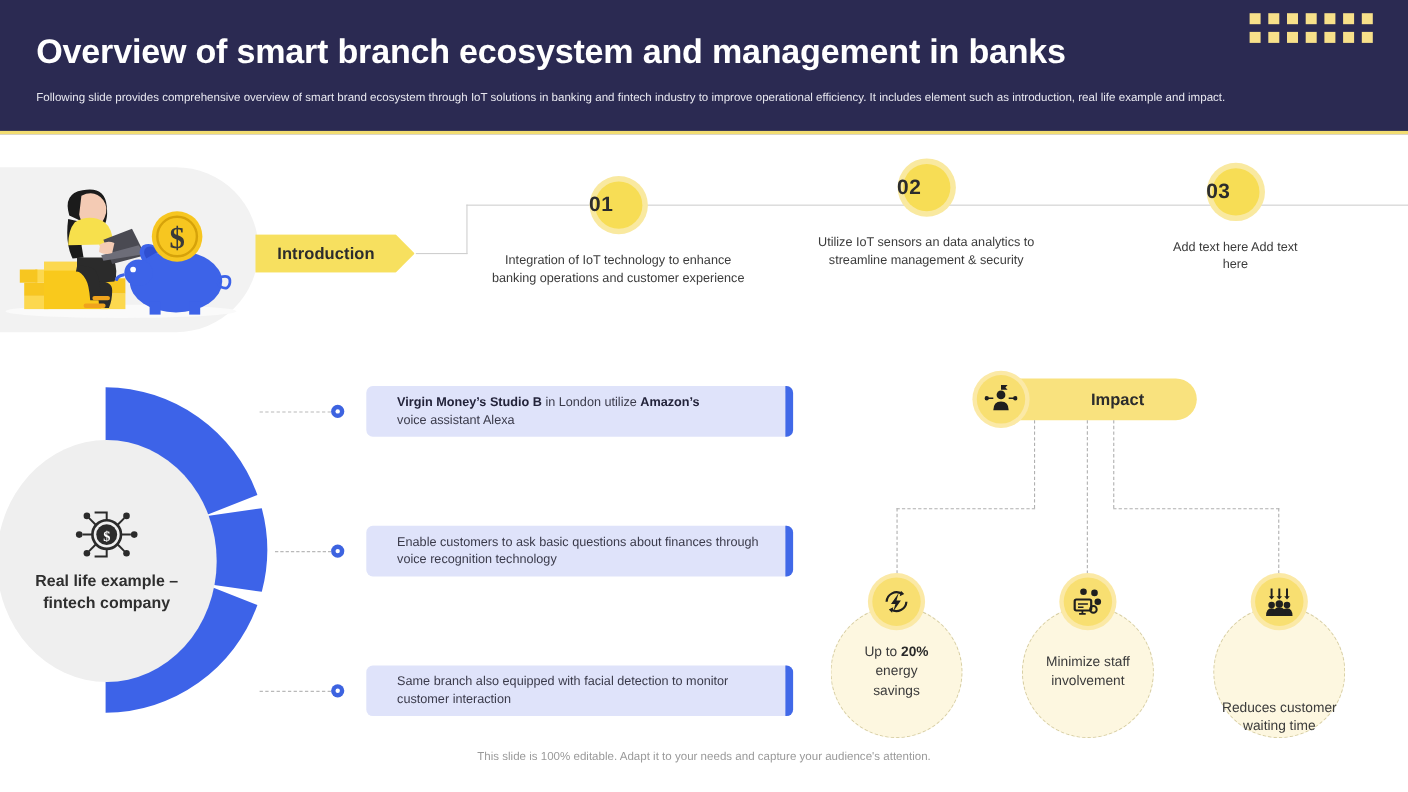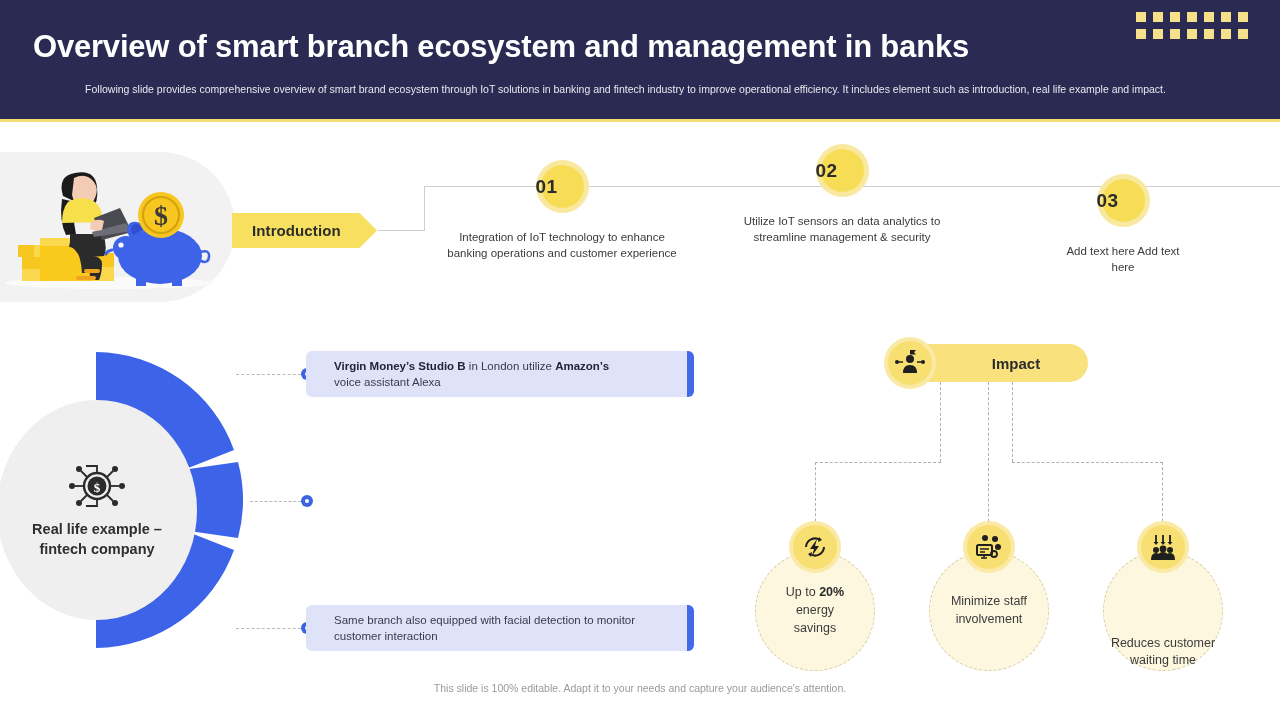--- a/index.html
+++ b/index.html
@@ -18,21 +18,21 @@
     background:#2b2a52;
     border-bottom:3px solid #f2dd72;
   }
   .title{
     position:absolute; left:33px; top:30px; width:1120px;
     color:#ffffff; font-size:31px; font-weight:bold; letter-spacing:-0.2px;
     line-height:1.1; white-space:nowrap;
   }
   .subtitle{
     position:absolute; left:33px; top:82px; width:1185px;
-    color:#e8e8f0; font-size:10.5px; line-height:1.35; font-weight:400;text-align:center;
+    color:#e8e8f0; font-size:10.5px; line-height:1.35; font-weight:400;
   }
   .dotgrid{
     position:absolute; right:32px; top:12px;
     display:grid; grid-template-columns:repeat(7,10px); grid-template-rows:repeat(2,10px);
     gap:7px 7px;
   }
   .dotgrid i{ display:block; width:10px; height:10px; background:#f7e08a; }
 
   
   .intro-panel{
@@ -76,21 +76,21 @@
     background:#efefef; border-radius:50%;
     display:flex; flex-direction:column; align-items:center; justify-content:center;
   }
   .center-label{
     font-size:14.5px; font-weight:bold; color:#2f2f2f; line-height:1.35; text-align:center; margin-top:8px;
   }
 
   .lbox{
     position:absolute; width:388px; height:46px;
     background:#dfe3fa; border-radius:6px;
-    display:flex; align-items:center;
+    display:flex; align-items:center;margin-left:27px;
   }
   .lbox::after{
     content:""; position:absolute; right:0; top:0; width:7px; height:46px;
     background:#4169e8; border-radius:0 6px 6px 0;
   }
   .lbox p{ font-size:11.5px; color:#3a3a4a; line-height:1.42; padding-left:28px; padding-right:20px; }
   .lbox p b{ font-weight:bold; color:#23233a; }
 
   .bullet{
     position:absolute; width:12px; height:12px; border-radius:50%;
@@ -221,21 +221,21 @@
     <div class="step-text">Integration of IoT technology to enhance banking operations and customer experience</div>
   </div>
 
   <div class="step" style="left:727px; top:144px;">
     <div class="step-circle">
       <b>02</b>
     </div>
     <div class="step-text">Utilize IoT sensors an data analytics to streamline management &amp; security</div>
   </div>
 
-  <div class="step" style="left:1008px; top:174px;">
+  <div class="step" style="left:1008px; top:148px;">
     <div class="step-circle">
       <b>03</b>
     </div>
     <div class="step-text" style="width:130px;margin-left:50px;">Add text here Add text here</div>
   </div>
 
   <svg class="donut" viewBox="0 0 260 320">
     <path d="M98 352 A160 160 0 0 1 98 352" fill="none"></path>
 
     <path d="M 98 12 A 148 148 0 0 1 236 110 L 180 132 A 88 88 0 0 0 98 70 Z" transform="translate(-2,0)" fill="#3d63e8"></path>
@@ -277,20 +277,23 @@
   <div class="bullet" style="left:301px; top:368px;"></div>
   <div class="dashline" style="left:250px; top:501px; width:56px;"></div>
   <div class="bullet" style="left:301px; top:495px;"></div>
   <div class="dashline" style="left:236px; top:628px; width:70px;"></div>
   <div class="bullet" style="left:301px; top:622px;"></div>
 
   <div class="lbox" style="left:306px; top:351px;">
     <p><b>Virgin Money’s  Studio B</b><span> in London utilize </span><b>Amazon’s</b><br><span>voice assistant Alexa</span></p>
   </div>
 
+  <div class="lbox" style="left:306px; top:478px;">
+    <p>Enable customers to ask basic questions about finances through voice recognition technology</p>
+  </div>
 
   <div class="lbox" style="left:306px; top:605px;">
     <p>Same branch also equipped with facial detection to monitor customer interaction</p>
   </div>
 
   <div class="impact-pill">
     <span>Impact</span>
   </div>
   <div class="impact-icon">
     <svg width="30" height="30" viewBox="0 0 30 30" style="position:relative;z-index:2">

